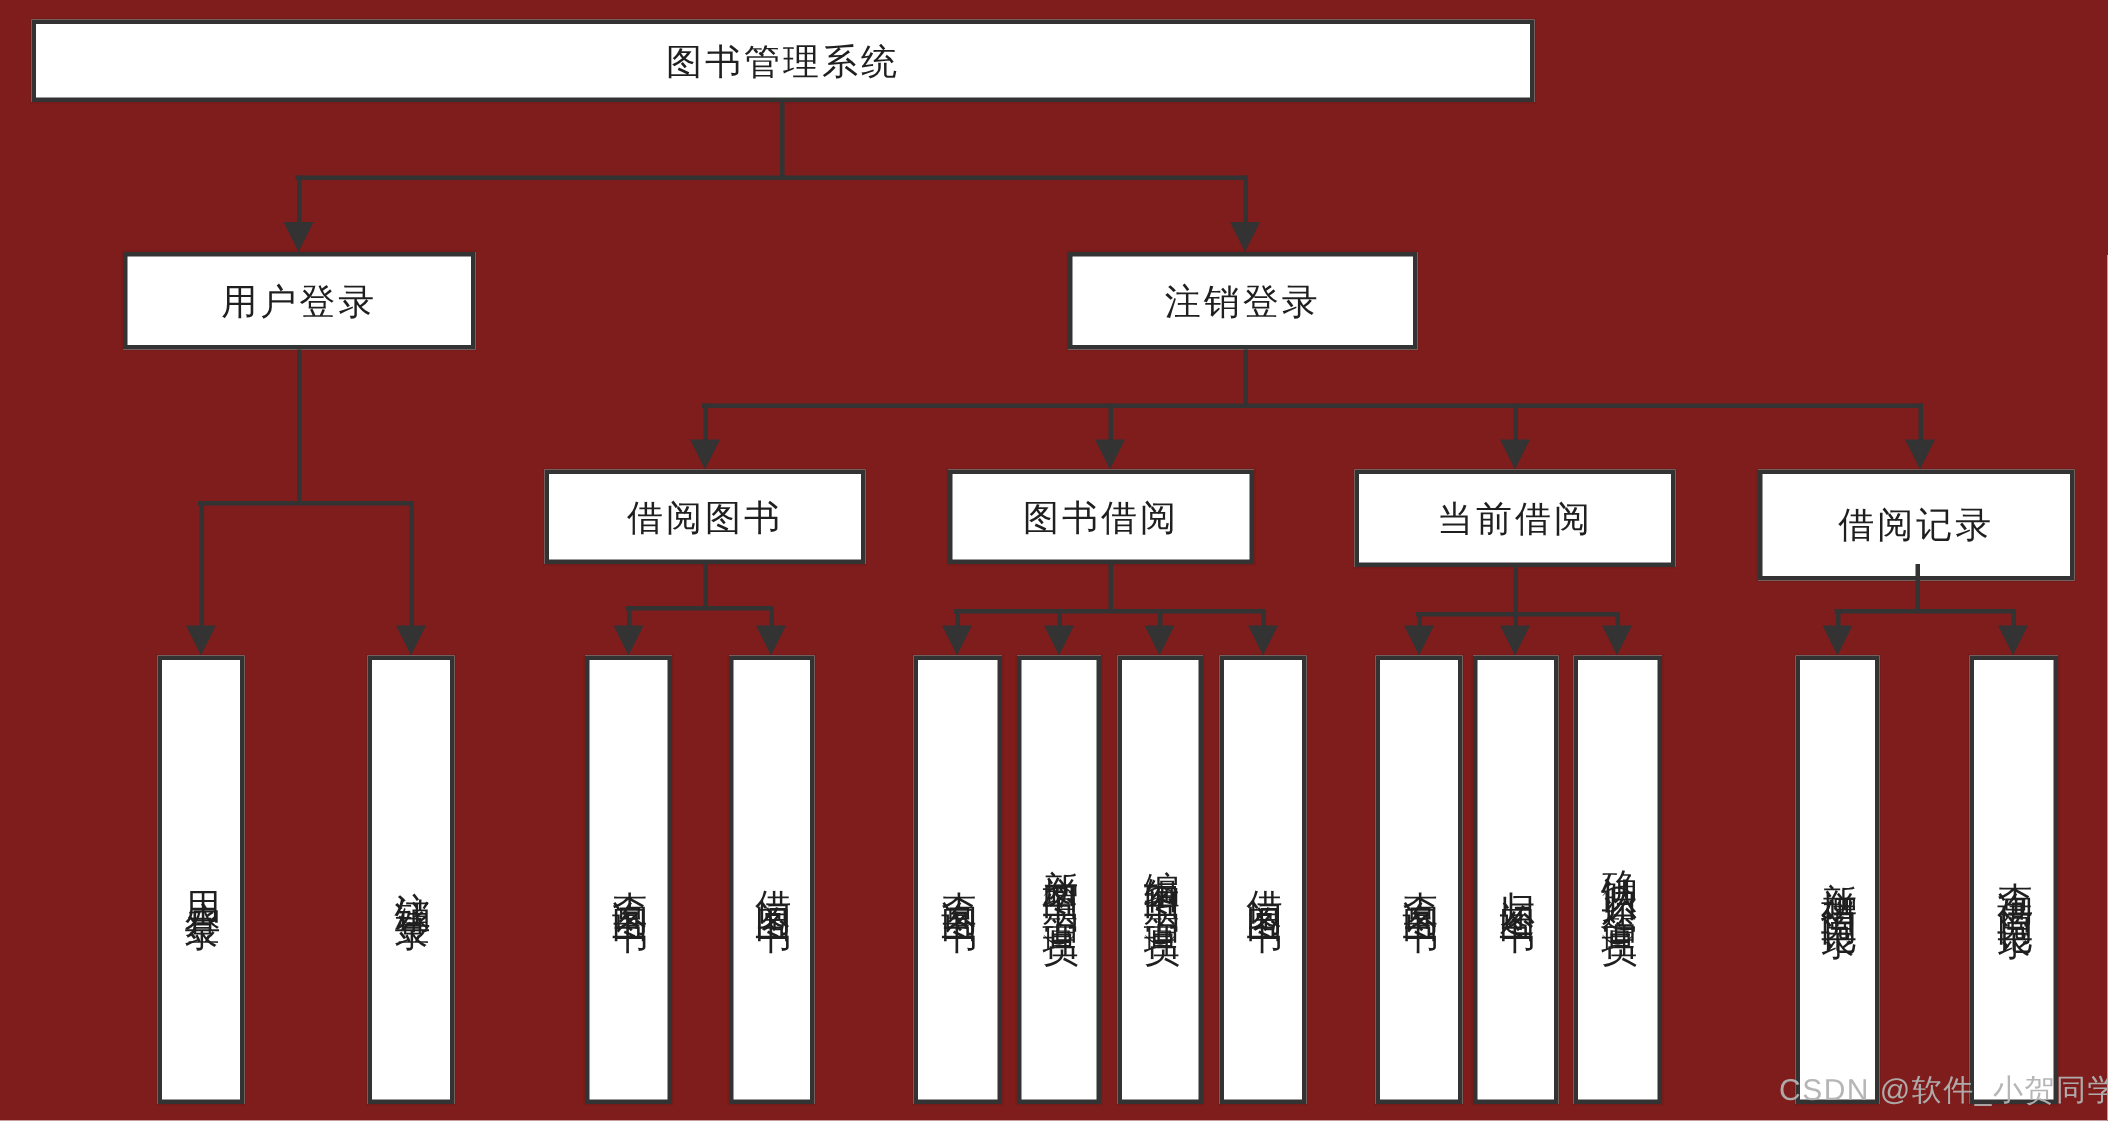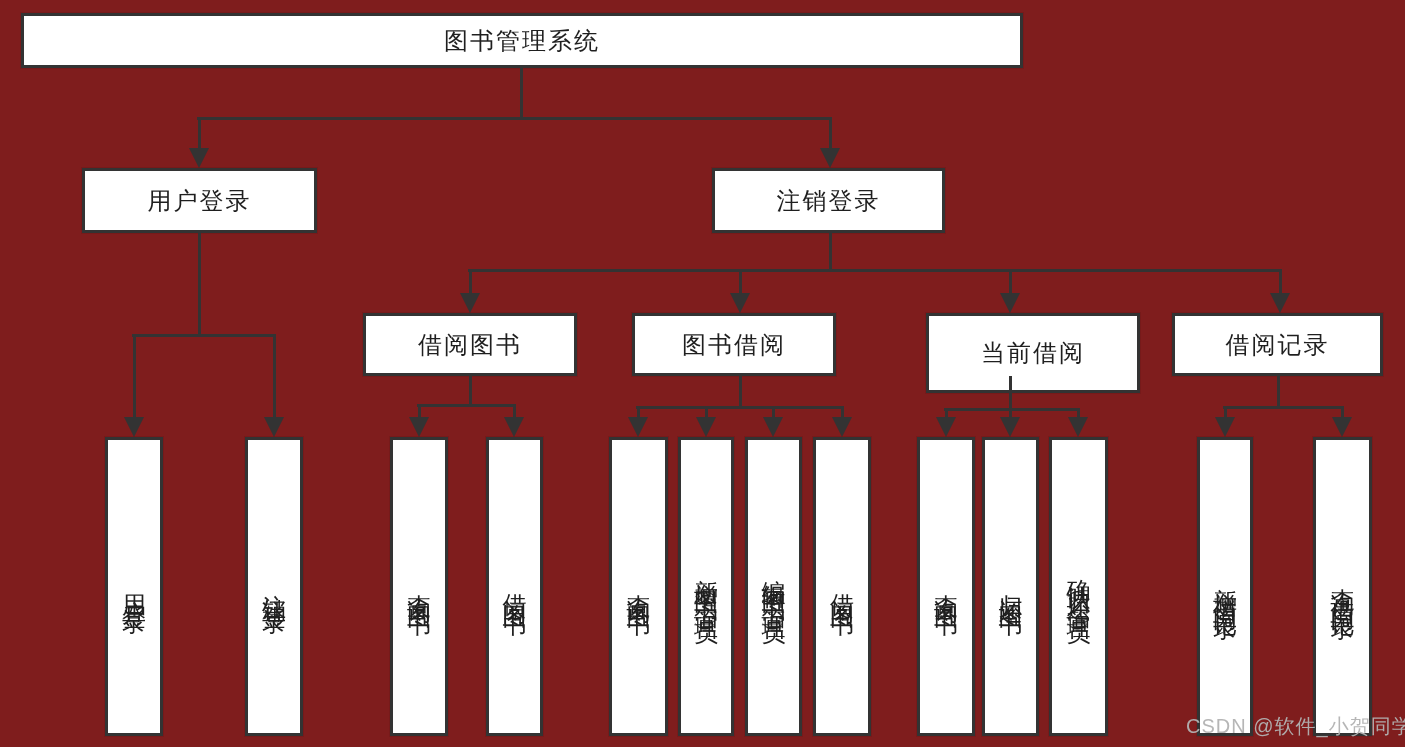--- a/index.html
+++ b/index.html
@@ -86,22 +86,22 @@
   <div class="arrow" style="left:460px;top:293px"></div>
   <div class="vline" style="left:739px;top:269px;height:26px"></div>
   <div class="arrow" style="left:730px;top:293px"></div>
   <div class="vline" style="left:1009px;top:269px;height:26px"></div>
   <div class="arrow" style="left:1000px;top:293px"></div>
   <div class="vline" style="left:1279px;top:269px;height:26px"></div>
   <div class="arrow" style="left:1270px;top:293px"></div>
 
   <div class="box" style="left:363px;top:313px;width:214px;height:63px">借阅图书</div>
   <div class="box" style="left:632px;top:313px;width:204px;height:63px">图书借阅</div>
-  <div class="box" style="left:926px;top:313px;width:214px;height:80px">当前借阅</div>
-  <div class="box" style="left:1172px;top:313px;width:211px;height:63px">借阅记录</div>
+  <div class="box" style="left:903px;top:313px;width:214px;height:65px">当前借阅</div>
+  <div class="box" style="left:1172px;top:313px;width:211px;height:74px">借阅记录</div>
 
   <div class="vline" style="left:469px;top:376px;height:30px"></div>
   <div class="hline" style="left:417px;top:404px;width:99px"></div>
   <div class="vline" style="left:418px;top:404px;height:15px"></div>
   <div class="arrow" style="left:409px;top:417px"></div>
   <div class="vline" style="left:513px;top:404px;height:15px"></div>
   <div class="arrow" style="left:504px;top:417px"></div>
 
   <div class="vline" style="left:739px;top:376px;height:32px"></div>
   <div class="hline" style="left:636px;top:406px;width:208px"></div>

